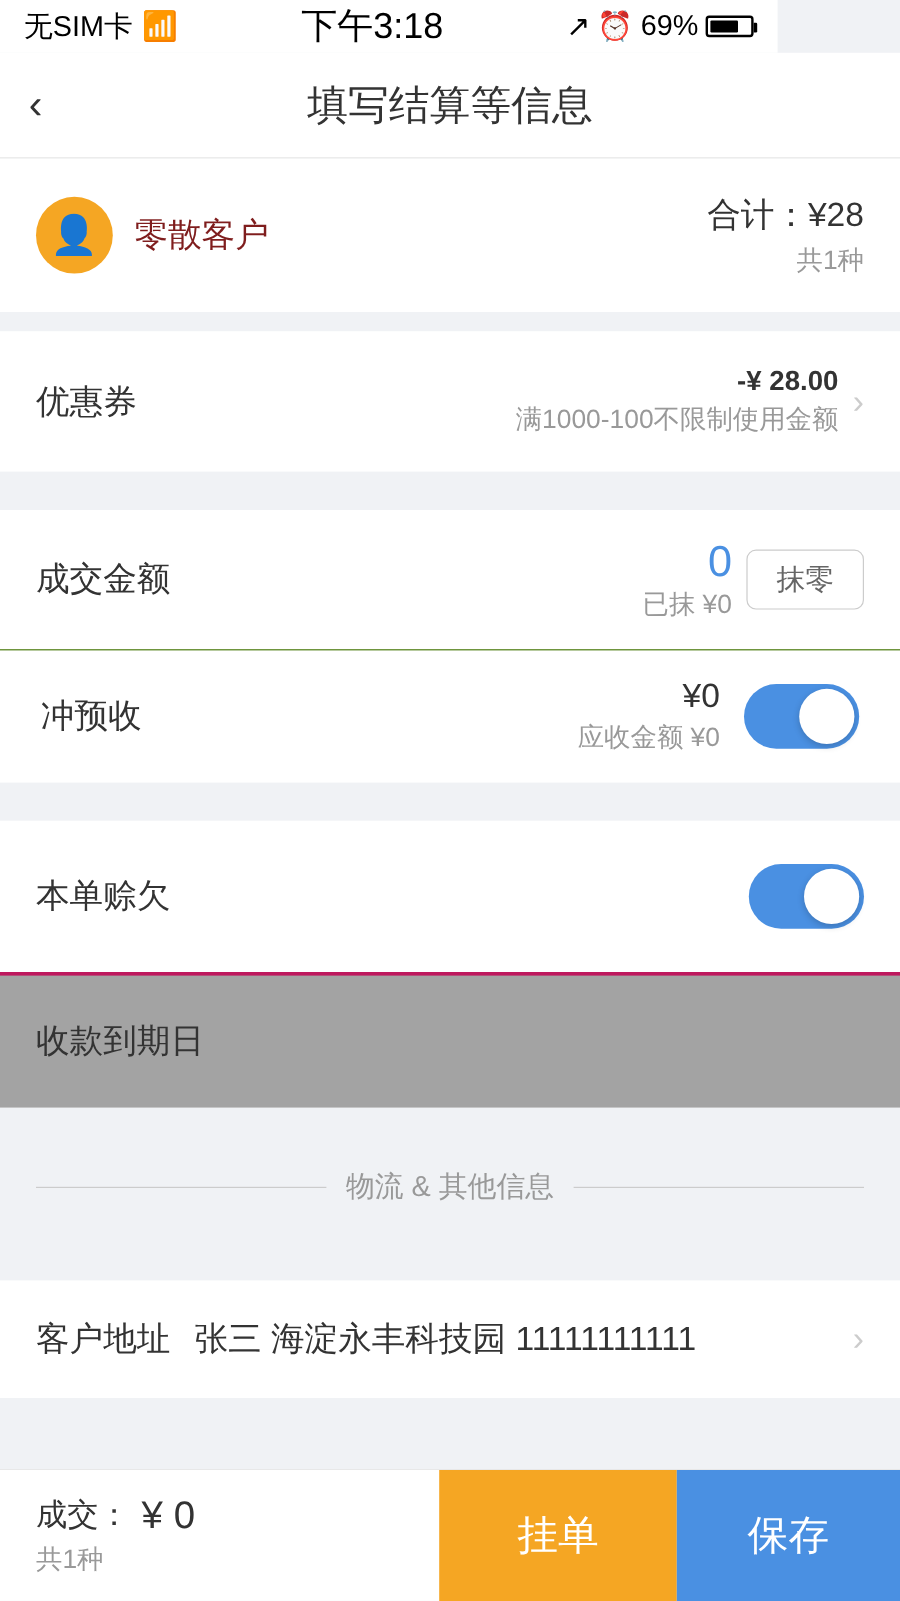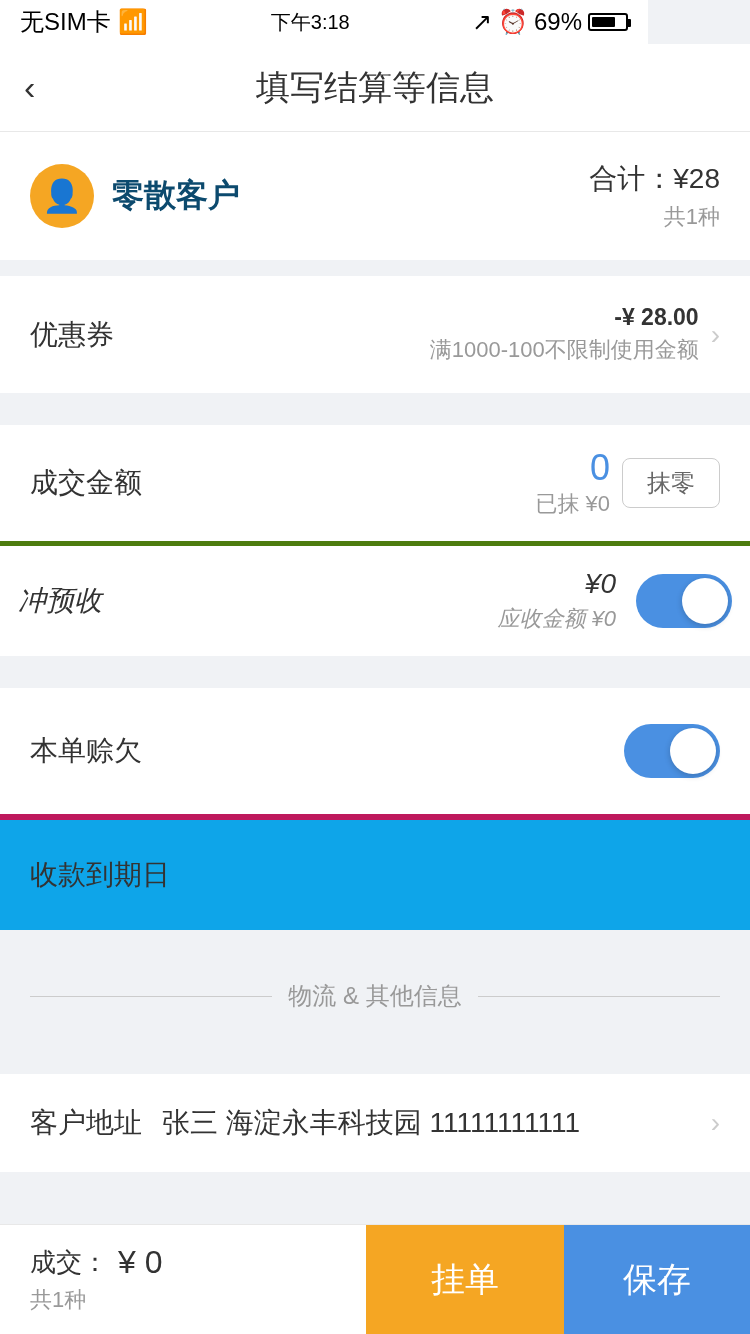--- a/index.html
+++ b/index.html
@@ -20,21 +20,21 @@
       height: 44px;
       background: #fff;
       display: flex;
       align-items: center;
       justify-content: space-between;
       padding: 0 20px;
       font-size: 24px;
       color: #000;
     }
     .status-left { display: flex; align-items: center; gap: 8px; }
-    .status-center { font-size: 20px; font-weight: 500; }
+    .status-center { font-size: 30px; font-weight: 500; }
     .status-right { display: flex; align-items: center; gap: 6px; font-size: 24px; }
     .battery-bar {
       width: 40px; height: 18px; border: 2px solid #000; border-radius: 3px;
       position: relative; display: inline-block;
     }
     .battery-bar::before {
       content: '';
       position: absolute; top: 2px; left: 2px;
       width: 65%; height: 10px;
       background: #000; border-radius: 1px;
@@ -97,23 +97,22 @@
       width: 64px; height: 64px;
       background: #f5a623;
       border-radius: 50%;
       display: flex;
       align-items: center;
       justify-content: center;
       color: #fff;
       font-size: 32px;
     }
     .customer-name {
-      font-size: 32px;
-      color: #0c4a6e;
-      font-weight: bold;
+      font-size: 28px;
+      color: #7f1d1d;
     }
     .customer-right {
       text-align: right;
     }
     .total-amount {
       font-size: 28px;
       color: #333;
     }
     .total-count {
       font-size: 22px;
@@ -190,24 +189,23 @@
       font-size: 22px;
       color: #999;
       text-align: right;
     }
 
     
     .advance-row {
       display: flex;
       align-items: center;
       justify-content: space-between;
-      padding: 22px 18px;
-      background: #fff;
-      border-top: 5px solid #4d7c0f;
-      font-style: italic;
+      padding: 22px 34px;
+      background: #fff;
+      border-top: 1px solid #4d7c0f;
     }
     .advance-right {
       display: flex;
       align-items: center;
       gap: 20px;
     }
     .advance-amounts {
       text-align: right;
     }
 
@@ -246,22 +244,22 @@
       justify-content: space-between;
       padding: 36px 30px;
       background: #fff;
     }
 
     
     .duedate-row {
       display: flex;
       align-items: center;
       padding: 36px 30px;
-      background: #0ea5e9;
-      border-top: 6px solid #be185d;
+      background: #a3a3a3;
+      border-top: 3px solid #be185d;
       gap: 20px;
     }
 
     
     .logistics-header {
       background: #f0f2f5;
       display: flex;
       align-items: center;
       justify-content: center;
       padding: 18px 30px;

